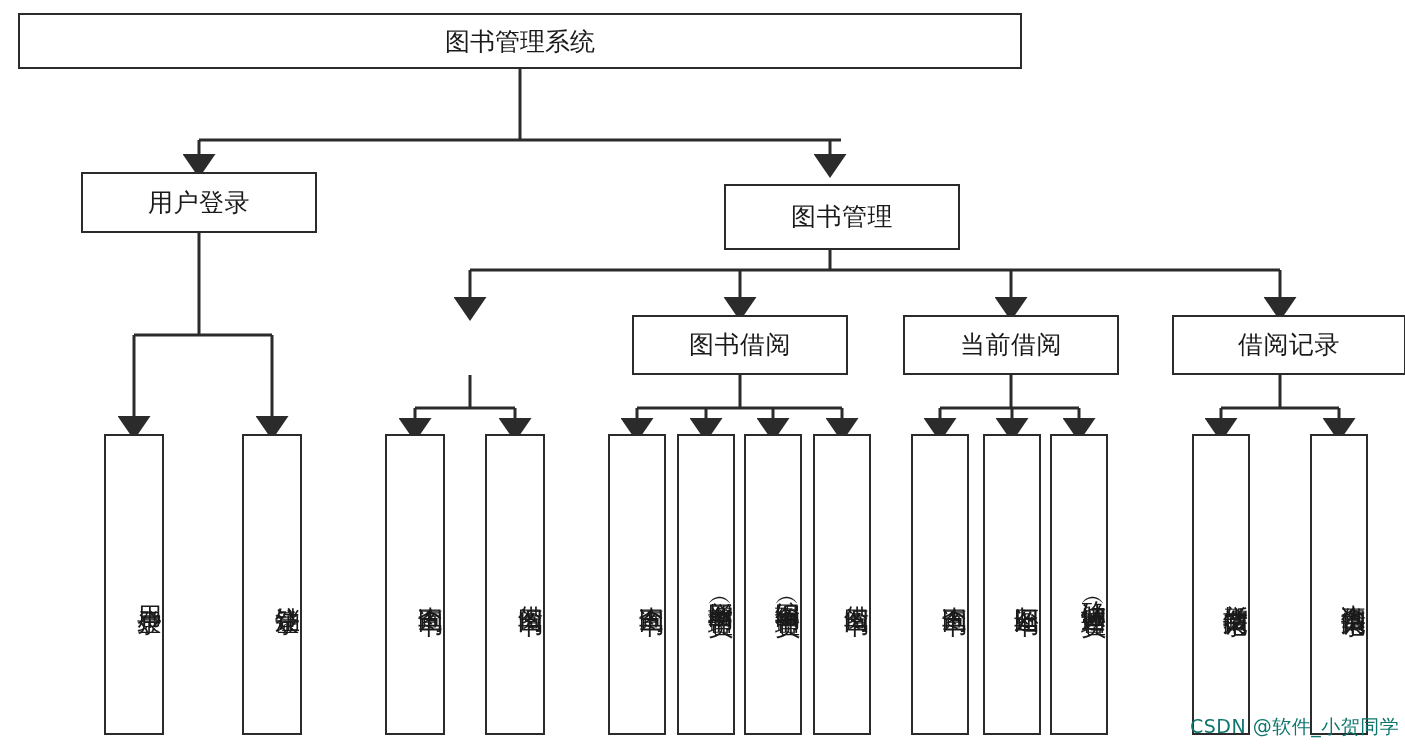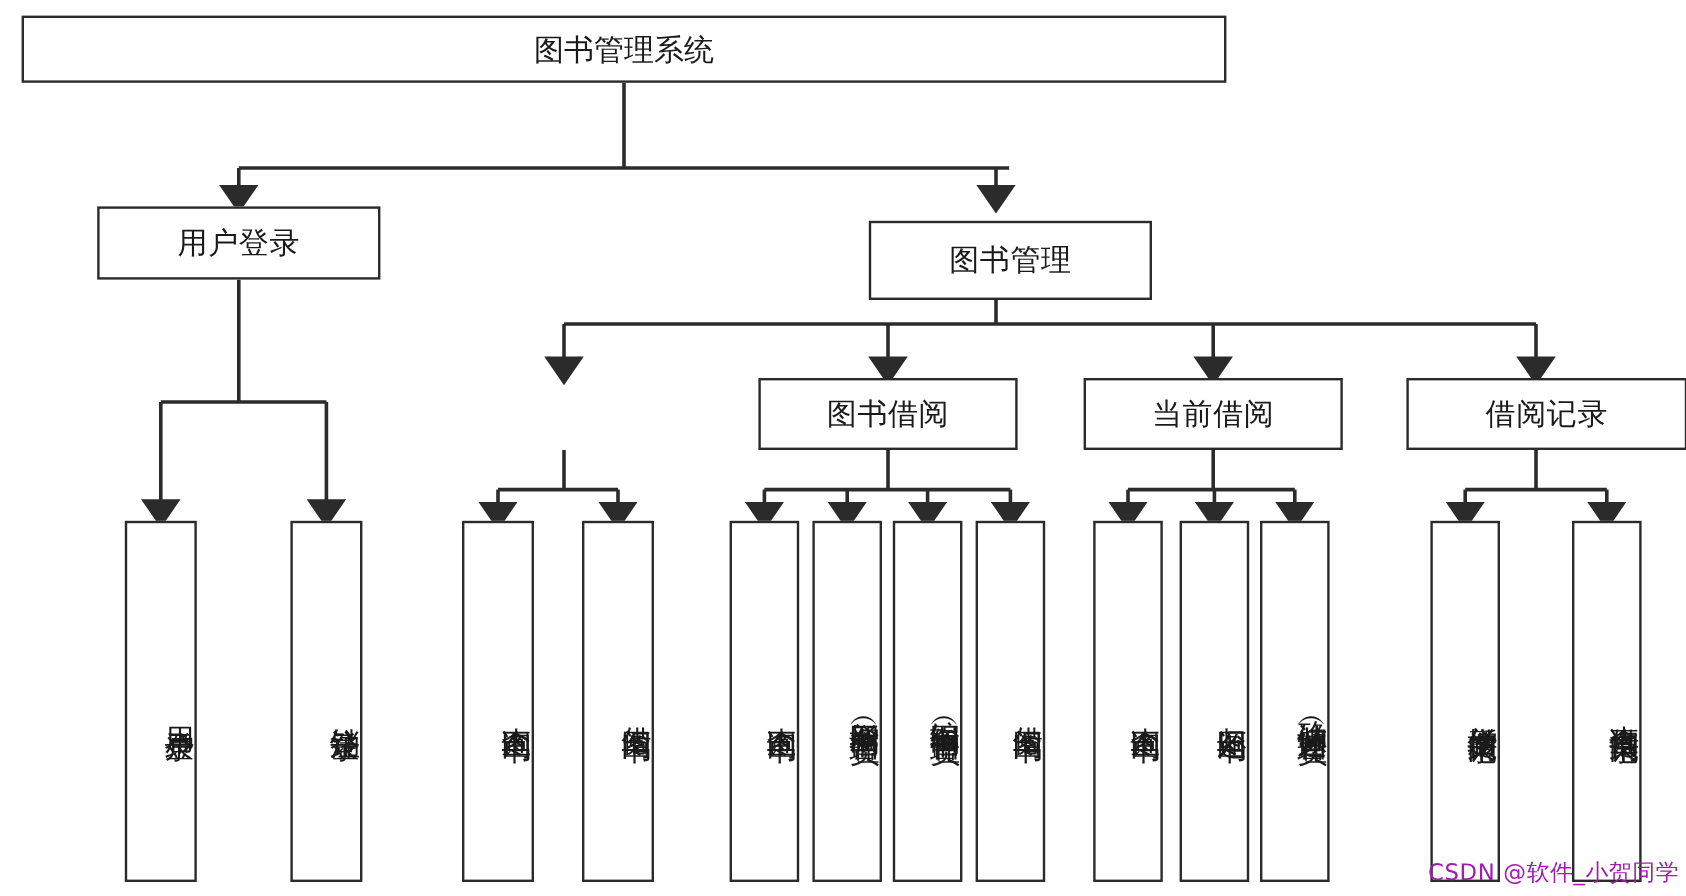--- a/index.html
+++ b/index.html
@@ -55,21 +55,21 @@
   }
   .node.leaf .vtext {
     writing-mode: vertical-rl;
     text-orientation: upright;
     display: block;
     white-space: nowrap;
   }
   .watermark {
     position: absolute;
     font-size: 19px;
-    color: #a21caf;
+    color: #0f766e;
     white-space: nowrap;
     letter-spacing: 0.5px;
   }
 </style>
 </head>
 <body>
 
 <div id="canvas">
 
   <svg id="edges" viewBox="0 0 1405 747">

